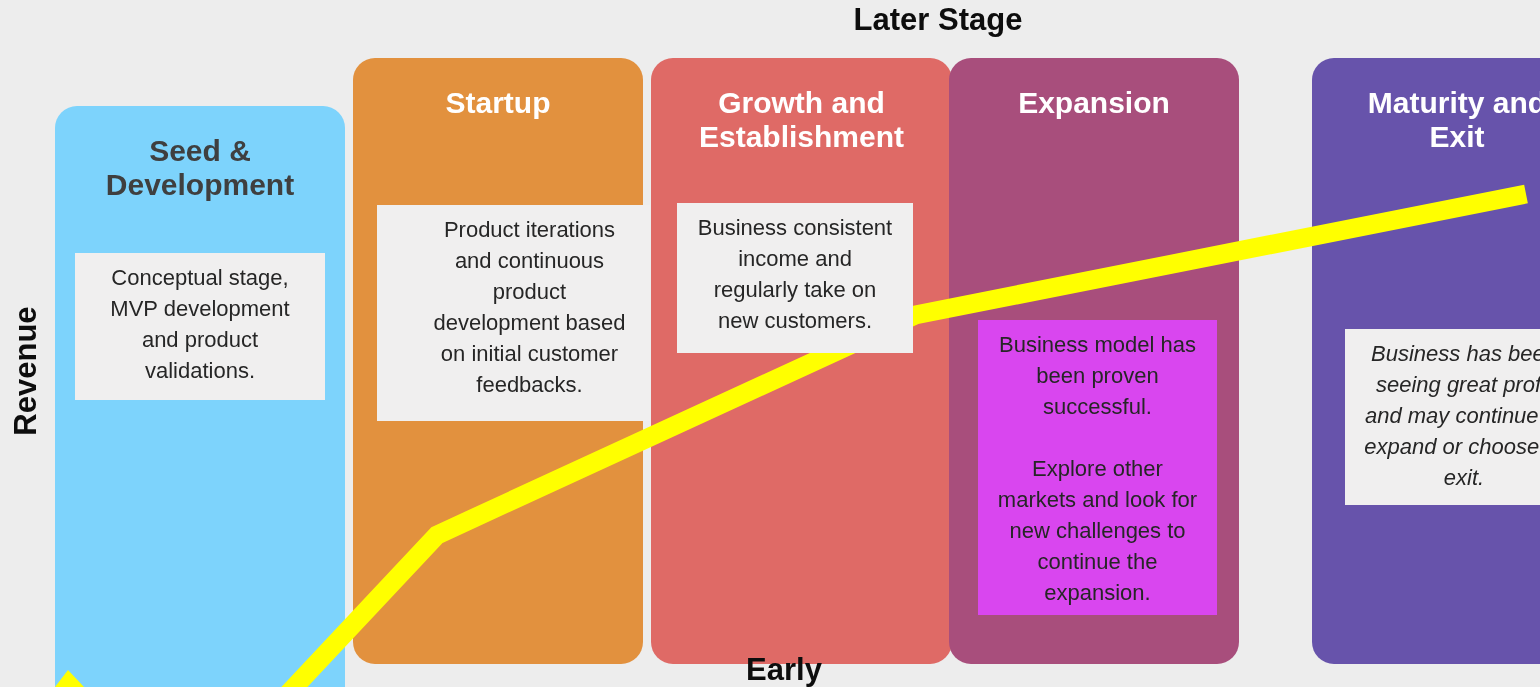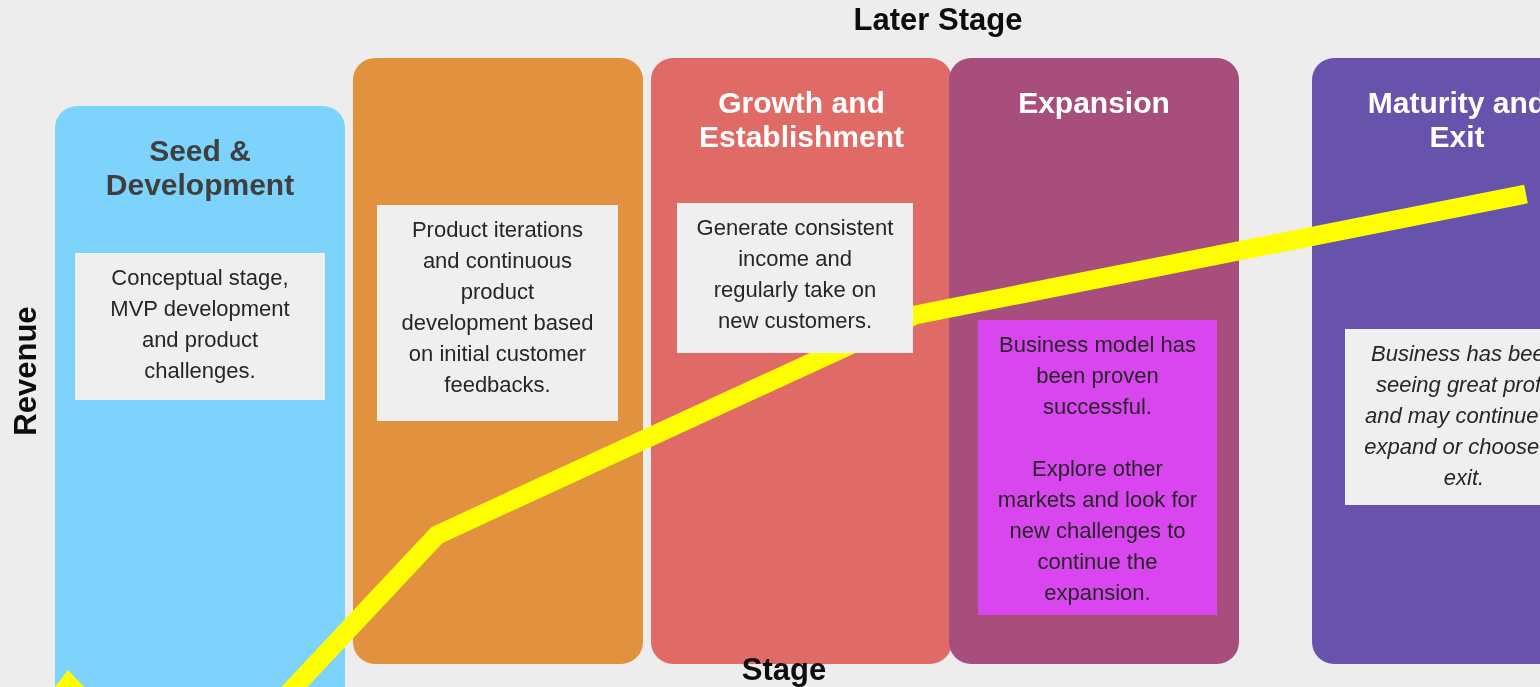--- a/index.html
+++ b/index.html
@@ -70,21 +70,21 @@
     line-height: 34px;
     white-space: pre-line;
     z-index: 3;
   }
   .stage-box {
     position: absolute;
     background: #F0EFEF;
     z-index: 3;
   }
   .box-1 { left: 20px; width: 250px; top: 147px; height: 147px; }
-  .box-2 { left: 24px; width: 241px; top: 147px; height: 216px; }
+  .box-2 { left: 24px; width: 241px; top: 147px; height: 216px; padding-left: 32px; }
   .box-3 { left: 26px; width: 236px; top: 145px; height: 150px; }
   .box-4 { left: 29px; width: 239px; top: 262px; height: 295px; }
   .box-5 { left: 33px; width: 238px; top: 271px; height: 176px; }
   .stage-desc {
     width: 100%;
     box-sizing: border-box;
     padding: 9px 4px 0 4px;
     text-align: center;
     font-size: 22px;
     line-height: 31px;
@@ -100,49 +100,50 @@
   }
 </style>
 </head>
 <body>
 
 <div id="canvas">
 
   <div class="phase-header" id="ph-later">Later Stage</div>
 
   <div class="axis-label" id="axis-y">Revenue</div>
-  <div class="axis-label" id="axis-x">Stage</div>
+  <div class="axis-label" id="axis-x">Early</div>
 
   <div class="stage stage-1" style="background: #7dd3fc; margin-top: 48px;">
     <div class="stage-title" style="color: rgb(63, 63, 63);">Seed &amp;
 Development</div>
     <div class="stage-box box-1" style="background: rgb(240, 239, 239);">
       <div class="stage-desc">Conceptual stage,
 MVP development
 and product
-challenges.</div>
+validations.</div>
     </div>
   </div>
 
   <div class="stage stage-2" style="background: rgb(226, 145, 62);">
+    <div class="stage-title" style="color: rgb(255, 255, 255);">Startup</div>
     <div class="stage-box box-2" style="background: rgb(240, 239, 239);">
       <div class="stage-desc">Product iterations
 and continuous
 product
 development based
 on initial customer
 feedbacks.</div>
     </div>
   </div>
 
   <div class="stage stage-3" style="background: rgb(223, 106, 102); padding-left: 11px;">
     <div class="stage-title" style="color: rgb(255, 255, 255);">Growth and
 Establishment</div>
     <div class="stage-box box-3" style="background: rgb(240, 239, 239);">
-      <div class="stage-desc">Generate consistent
+      <div class="stage-desc">Business consistent
 income and
 regularly take on
 new customers.</div>
     </div>
   </div>
 
   <div class="stage stage-4" style="background: rgb(168, 78, 124);">
     <div class="stage-title" style="color: rgb(255, 255, 255);">Expansion</div>
     <div class="stage-box box-4" style="background: #d946ef;">
       <div class="stage-desc">Business model has

